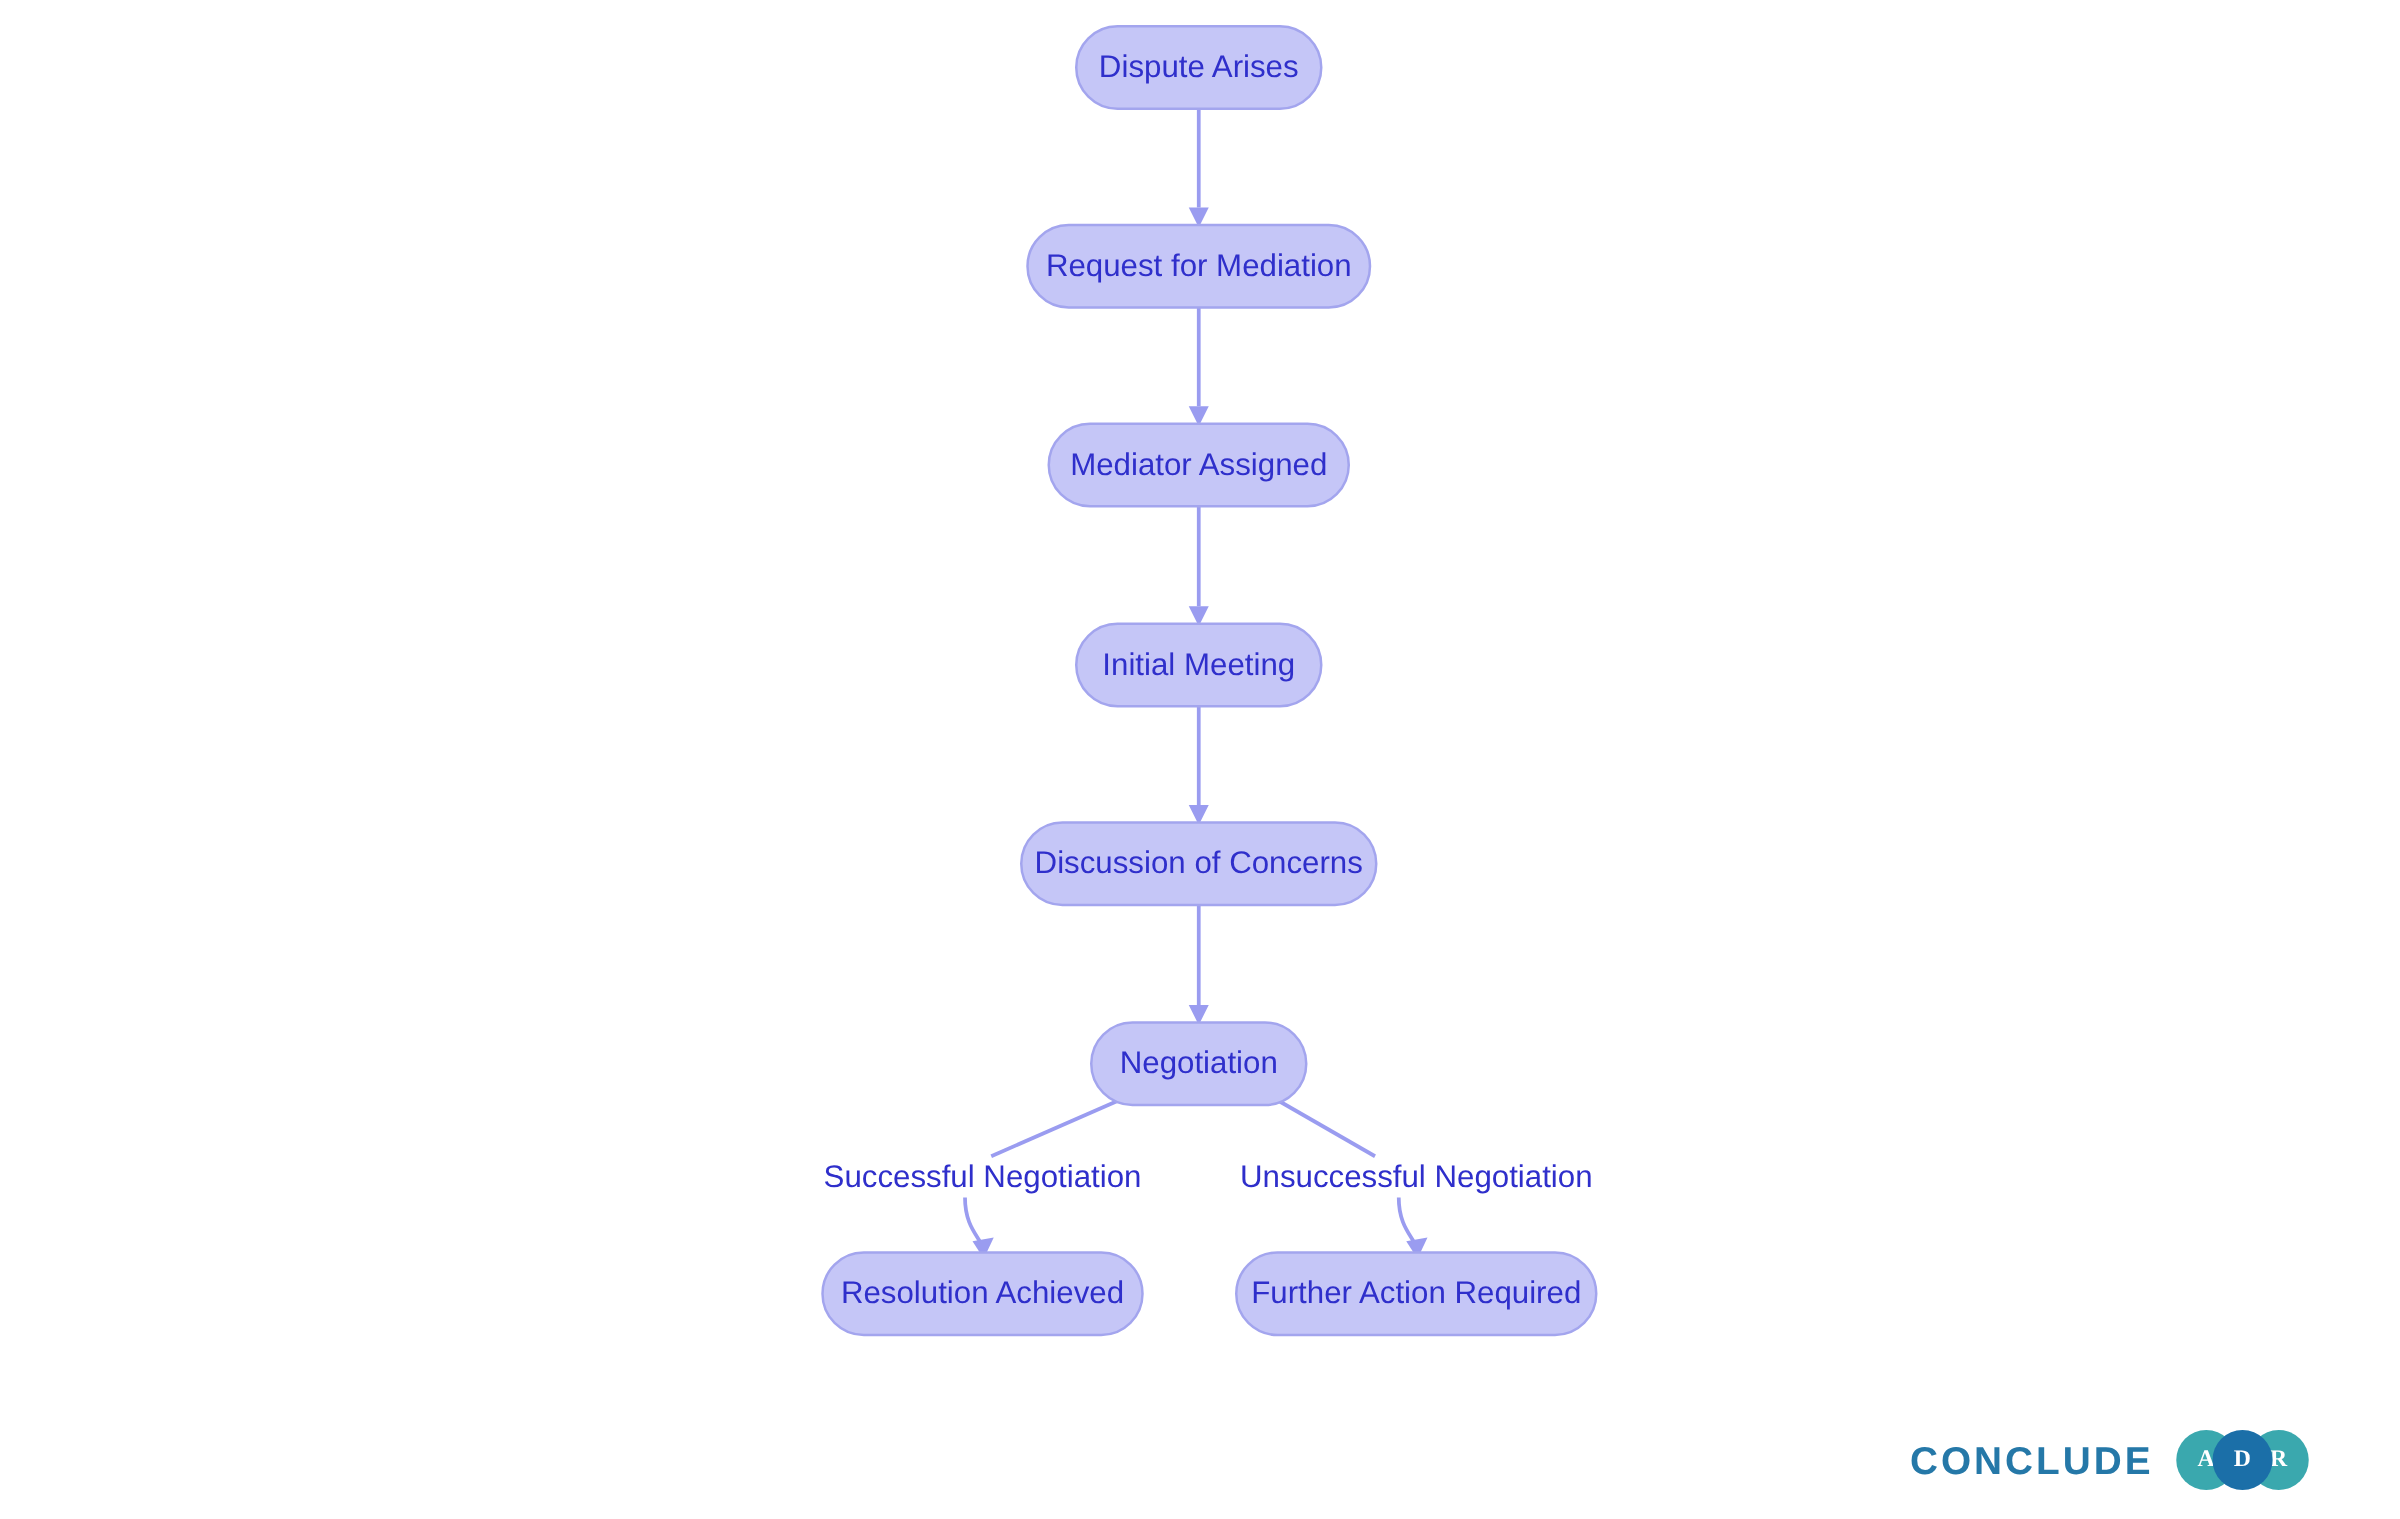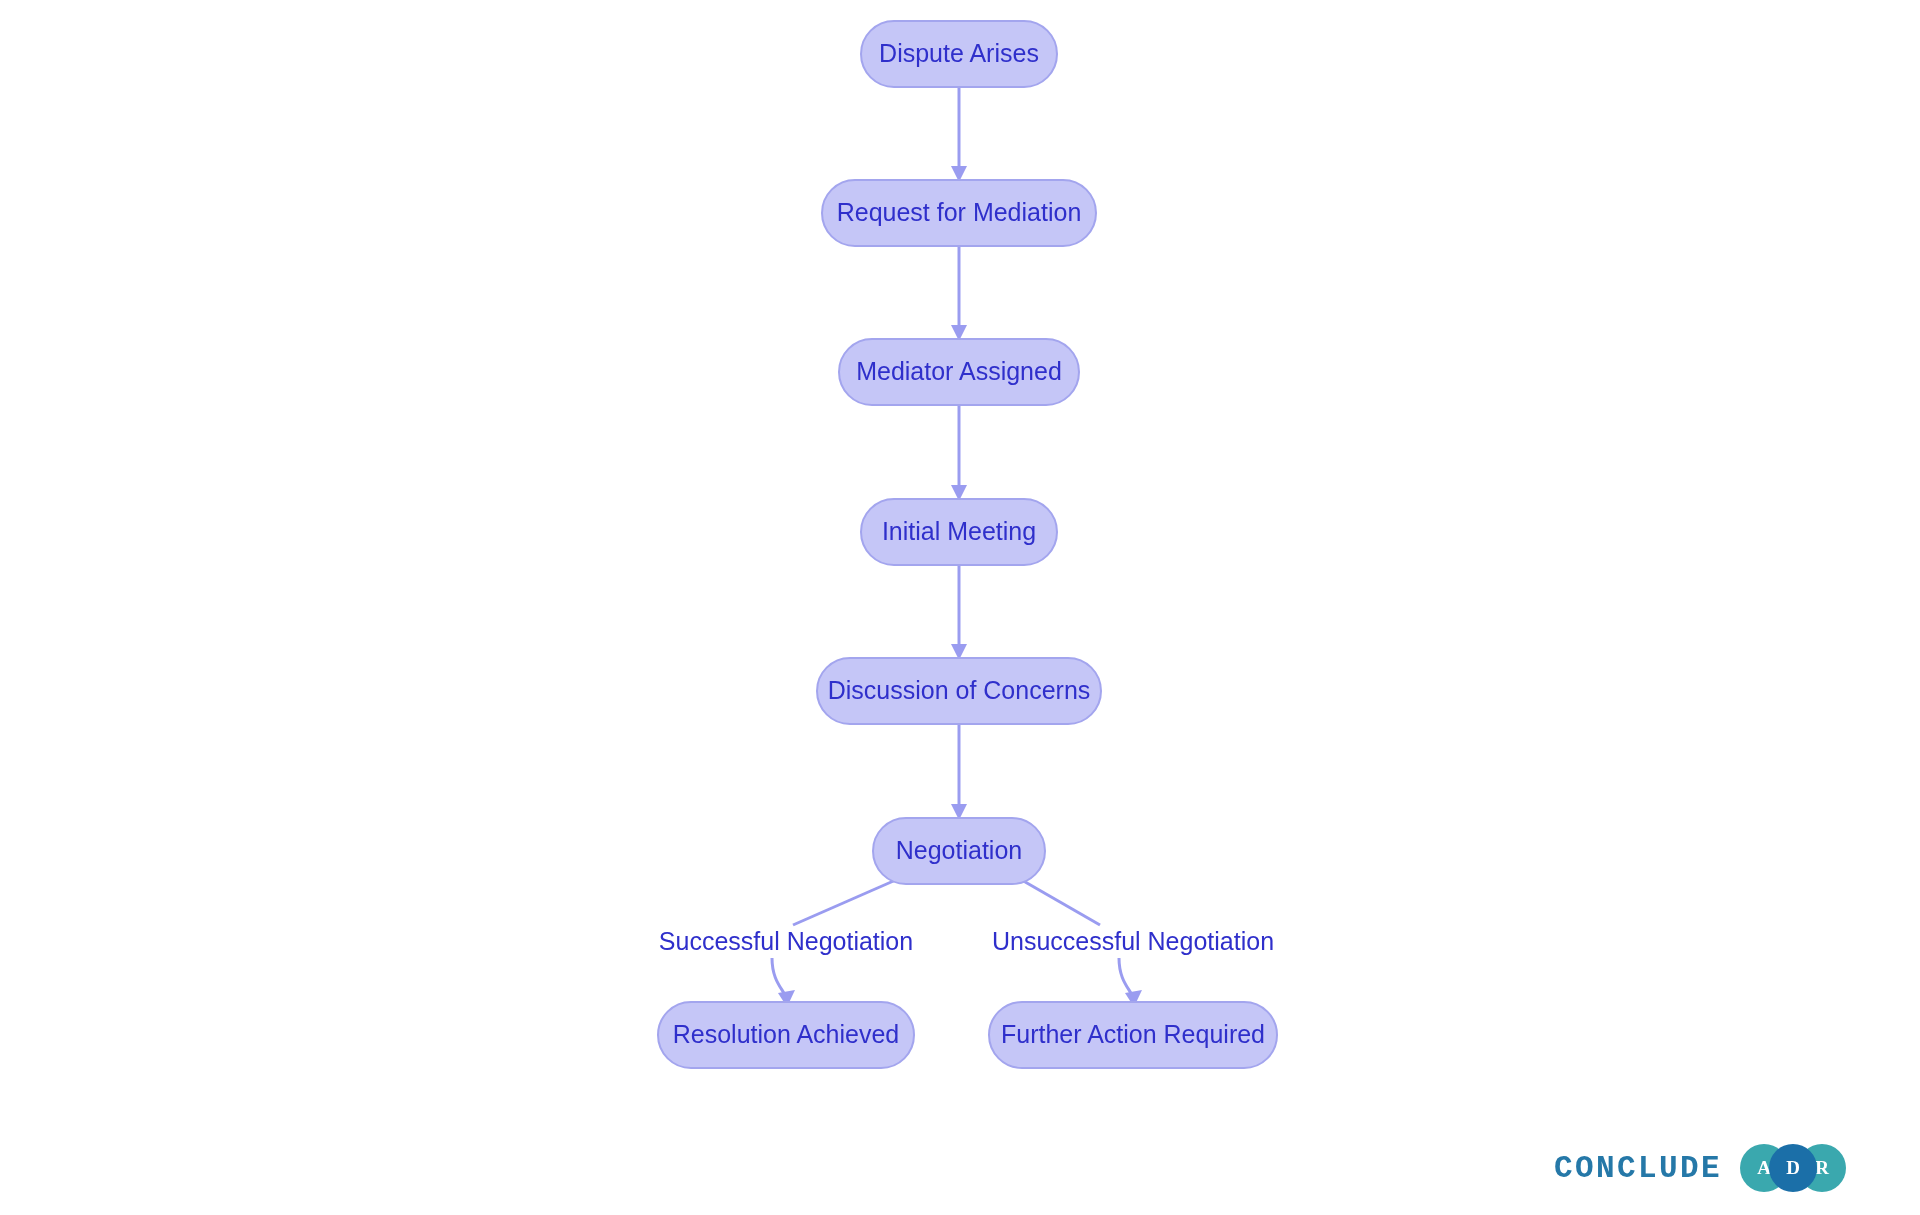--- a/index.html
+++ b/index.html
@@ -59,28 +59,27 @@
   
   #brand-logo {
     position: absolute;
     left: 1528px;
     top: 1144px;
     display: flex;
     align-items: center;
     gap: 18px;
   }
   #brand-wordmark {
-    font-family: Liberation Mono, monospace;
+    font-family: Liberation Sans, sans-serif;
     font-size: 31px;
     font-weight: 700;
     letter-spacing: 2.4px;
     color: #2578a8;
     line-height: 1;
     white-space: nowrap;
-    margin-left: 26px;
   }
   #brand-circles {
     position: relative;
     width: 106px;
     height: 48px;
   }
   .brand-circle {
     position: absolute;
     top: 0;
     width: 48px;

